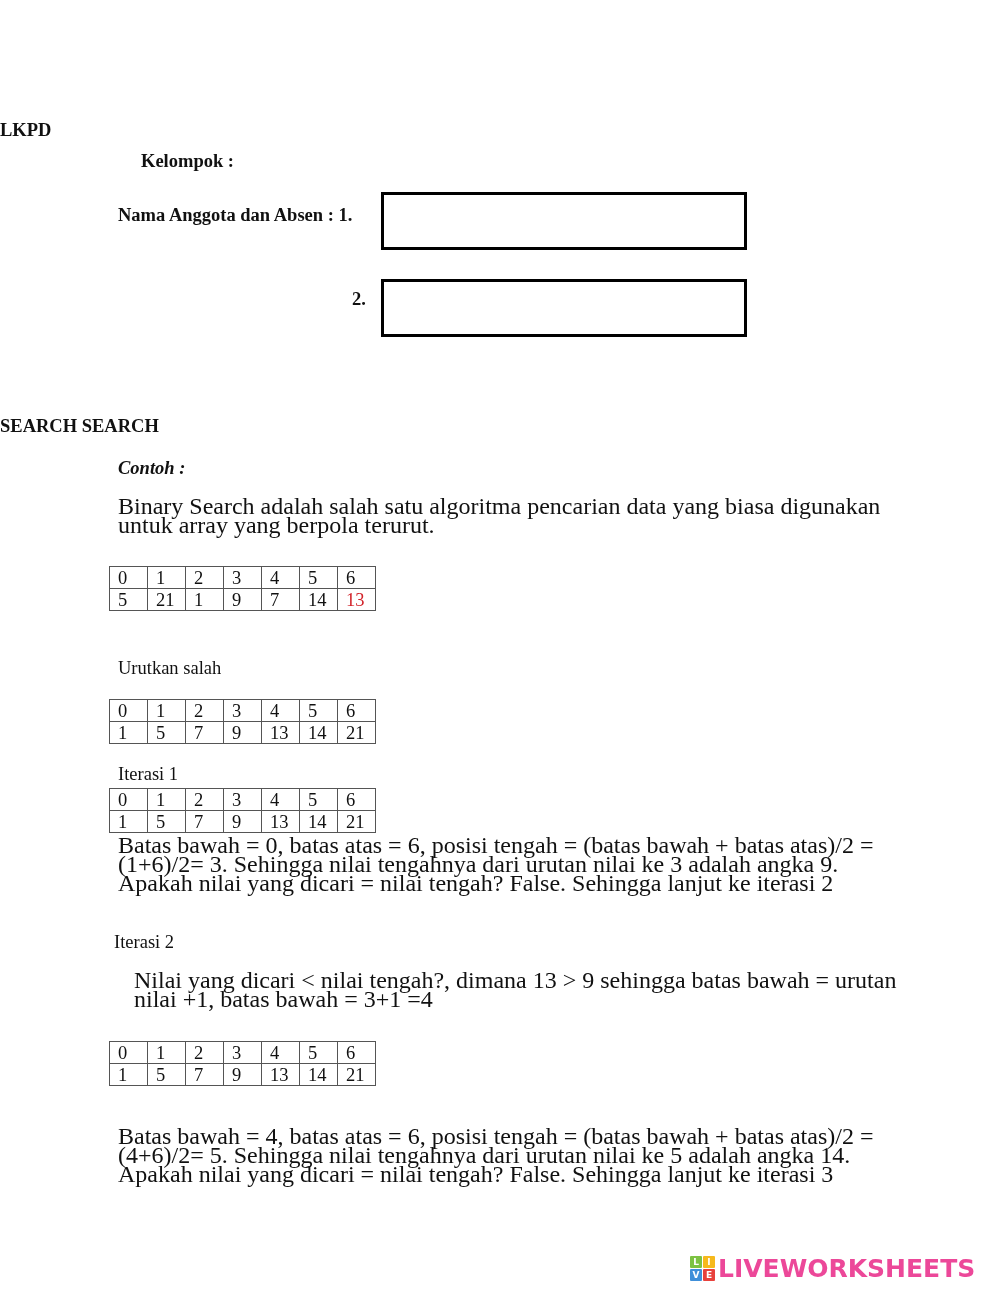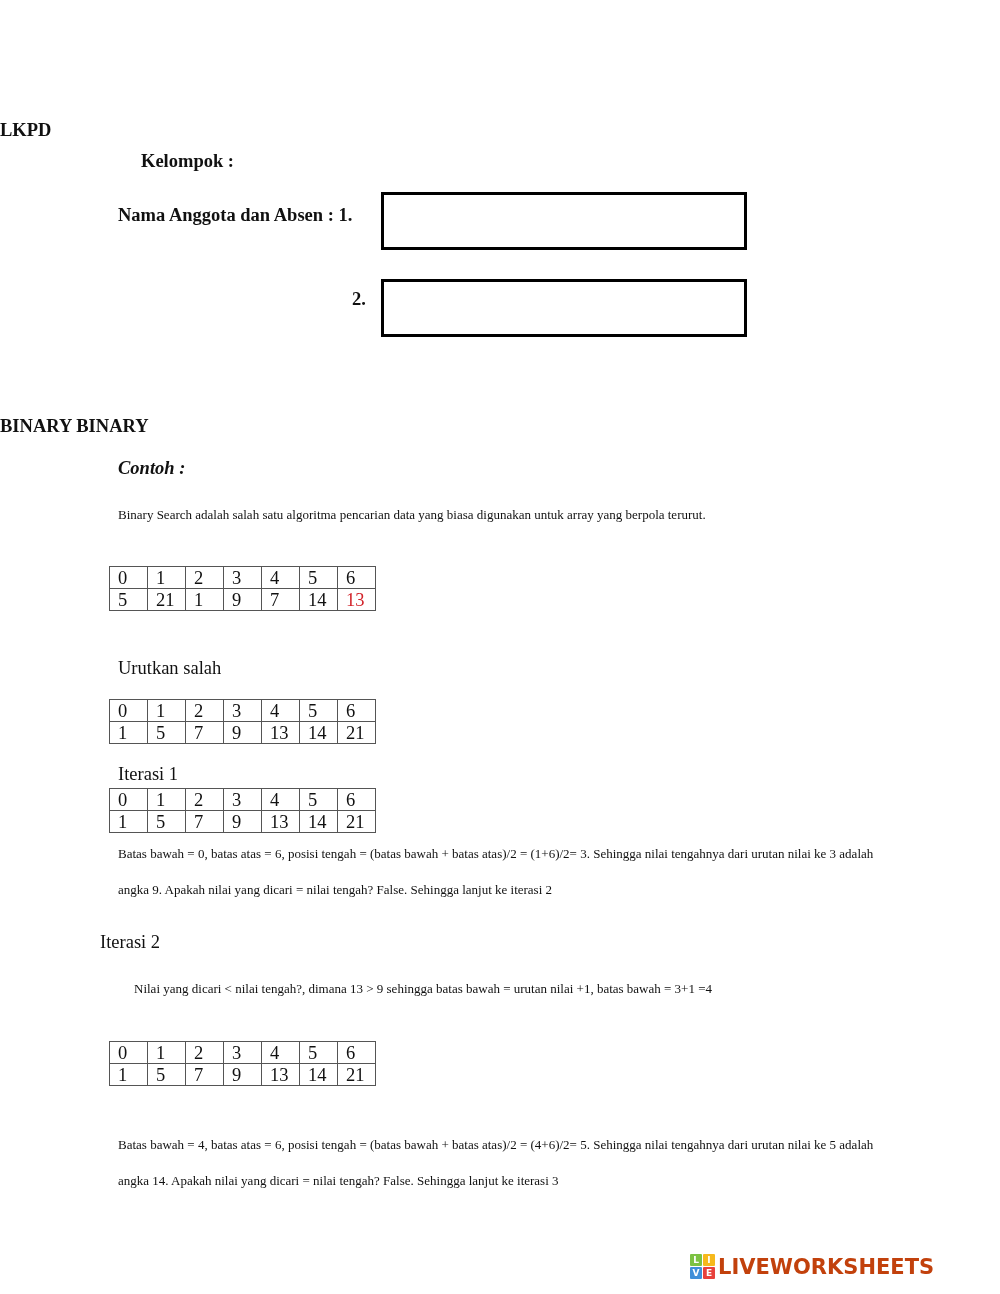--- a/index.html
+++ b/index.html
@@ -7,43 +7,43 @@
            font-family: "Liberation Serif", "DejaVu Serif", serif; color: #111; }
     .abs { position: absolute; }
     .bold { font-weight: bold; }
     .t18 { font-size: 18.5px; line-height: 26px; }
     .center { left: 0; width: 920px; text-align: left; }
     .answer-box { position: absolute; border: 3px solid #000; background: #fff; box-sizing: border-box; }
     table.arr { position: absolute; border-collapse: collapse; font-size: 18.5px; }
     table.arr td { border: 1px solid #555; width: 38px; height: 22px; padding: 0 0 0 8px;
                    box-sizing: border-box; line-height: 20px; vertical-align: middle; }
     td.red { color: #d2232a; }
-    .para { position: absolute; left: 118px; width: 770px; font-size: 13px; line-height: 36px; }
+    .para { position: absolute; left: 118px; width: 770px; font-size: 24px; line-height: 19px; }
     .logo { position: absolute; left: 690px; top: 1254px; display: flex; align-items: center; }
     .tiles { display: grid; grid-template-columns: 12px 12px; grid-template-rows: 12px 12px; gap: 1px; margin-right: 3px; }
     .tile { color: #fff; font-family: "DejaVu Sans", sans-serif; font-weight: bold; font-size: 9px;
             display: flex; align-items: center; justify-content: center; border-radius: 1px; }
-    .logo-text { font-family: "DejaVu Sans", sans-serif; font-weight: bold; font-size: 21px; color: #c2410c; letter-spacing: 0px; }
+    .logo-text { font-family: "DejaVu Sans", sans-serif; font-weight: bold; font-size: 25px; color: #ec4899; letter-spacing: 0px; }
   </style>
 </head>
 <body>
 
 <div>
 
   <div class="abs center bold t18" style="top:117px;">LKPD</div>
 
   <div class="abs bold t18" style="left:118px; top:148px;margin-left:23px;">Kelompok :</div>
 
   <div class="abs bold t18" style="left:118px; top:202px;">Nama Anggota dan Absen : 1.</div>
   <input class="answer-box" style="left: 381px; top: 192px; width: 366px; height: 58px;" value="">
 
   <div class="abs bold t18" style="left:352px; top:286px;">2.</div>
   <input class="answer-box" style="left: 381px; top: 279px; width: 366px; height: 58px;" value="">
 
-  <div class="abs center bold t18" style="top:413px;">BINARY BINARY</div>
+  <div class="abs center bold t18" style="top:413px;">SEARCH SEARCH</div>
 
   <div class="abs bold t18" style="left:118px; top:455px;font-style:italic;">Contoh :</div>
 
   <div class="para" style="top:497px;">Binary Search adalah salah satu algoritma pencarian data yang biasa digunakan untuk array yang berpola terurut.</div>
 
   <table class="arr" style="left:109px; top:566px;">
     <tbody>
         <tr>
       <td>0</td>
       <td>1</td>
@@ -110,21 +110,21 @@
       <td>9</td>
       <td>13</td>
       <td>14</td>
       <td>21</td>
     </tr>
   </tbody>
     </table>
 
   <div class="para" style="top:836px;">Batas bawah = 0, batas atas = 6, posisi tengah = (batas bawah + batas atas)/2 = (1+6)/2= 3. Sehingga nilai tengahnya dari urutan nilai ke 3 adalah angka 9. Apakah nilai yang dicari = nilai tengah? False. Sehingga lanjut ke iterasi 2</div>
 
-  <div class="abs t18" style="left:100px; top:929px;">Iterasi 2</div>
+  <div class="abs t18" style="left:114px; top:929px;">Iterasi 2</div>
 
   <div class="para" style="top:971px;margin-left:16px;">Nilai yang dicari &lt; nilai tengah?, dimana 13 &gt; 9 sehingga  batas bawah = urutan nilai +1, batas bawah = 3+1 =4</div>
 
   <table class="arr" style="left:109px; top:1041px;">
     <tbody>
         <tr>
       <td>0</td>
       <td>1</td>
       <td>2</td>
       <td>3</td>

